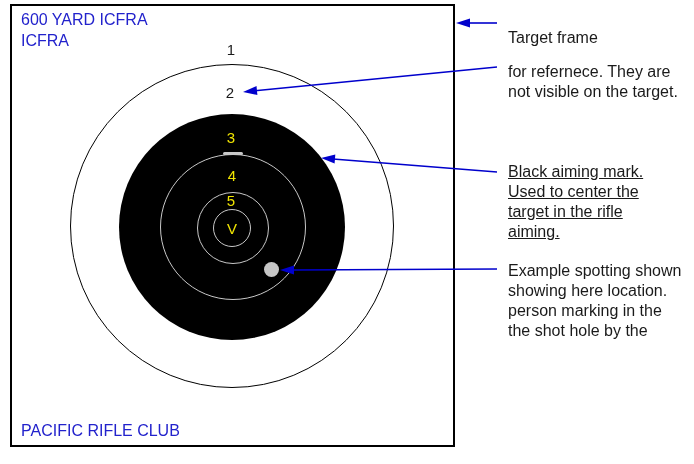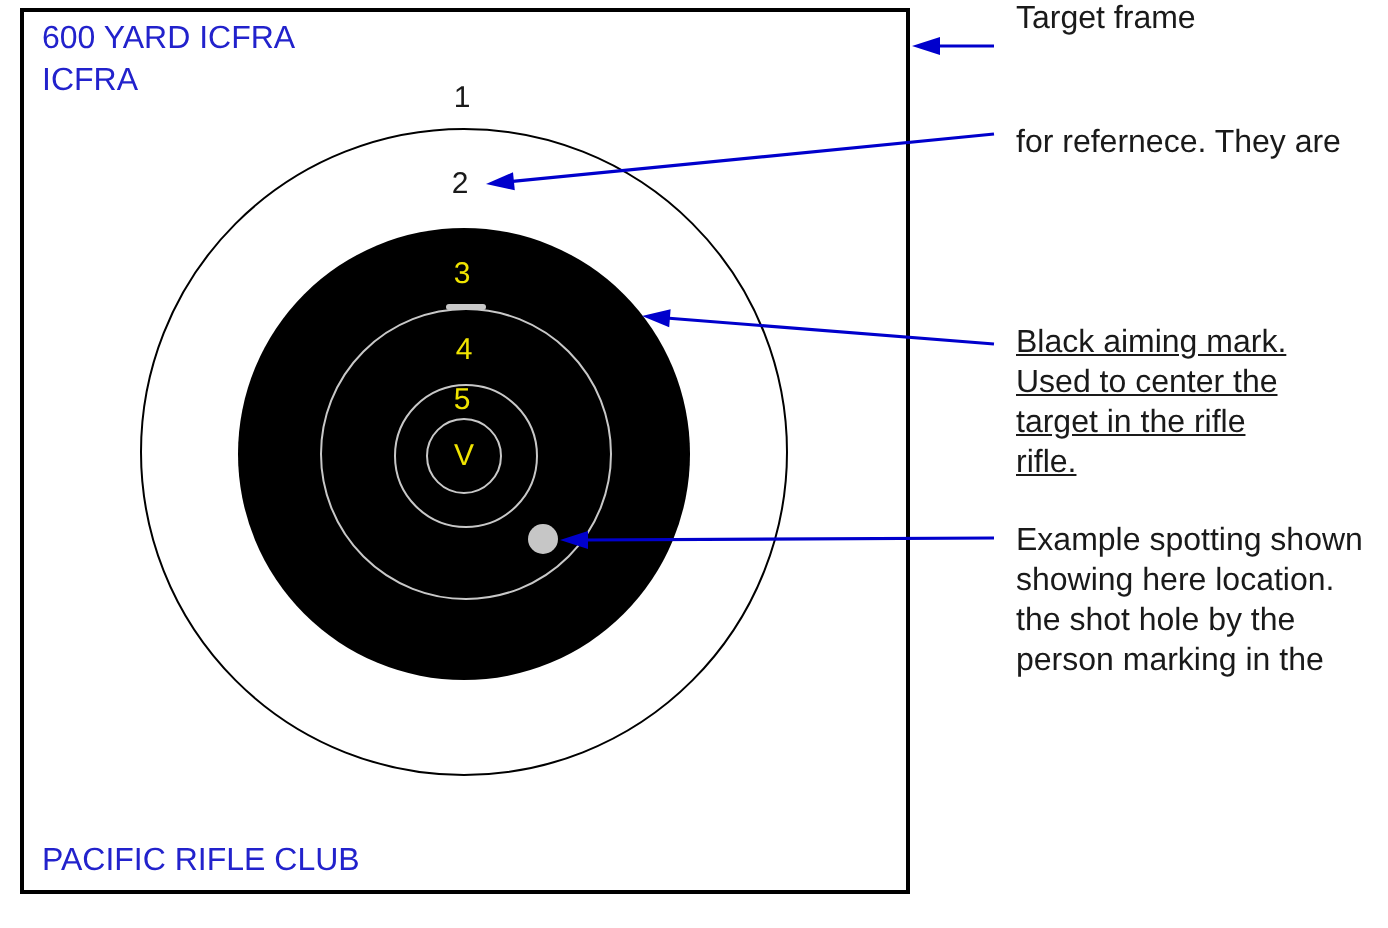--- a/index.html
+++ b/index.html
@@ -47,21 +47,21 @@
   .blue-label {
     position:absolute; color:#2222cc;
     font-size:16px; line-height:21px; white-space:nowrap;
   }
   .title-label { left:21px; top:9px; }
   .club-label { left:21px; top:420px; }
   .callout {
     position:absolute; left:508px;
     color:#1a1a1a; font-size:16px; line-height:20px; white-space:nowrap;
   }
-  .callout-frame { top:0; }
+  .callout-frame { top:28px; }
   .callout-values { top:62px; }
   .callout-aiming { top:162px;text-decoration:underline; }
   .callout-disc { top:261px; }
   .arrows-overlay {
     position:absolute; left:0; top:0; width:694px; height:464px;
     pointer-events:none;
   }
 </style>
 </head>
 <body>
@@ -90,32 +90,33 @@
       <div>600 YARD ICFRA</div>
       <div>ICFRA</div>
     </div>
   <div class="blue-label club-label">PACIFIC RIFLE CLUB</div>
 
   <div class="callout callout-frame">
       <div>Target frame</div>
     </div>
   <div class="callout callout-values">
       <div>for refernece.  They are</div>
+      <div>not visible on the target.</div>
     </div>
   <div class="callout callout-aiming">
       <div>Black aiming mark.</div>
       <div>Used to center the</div>
       <div>target in the rifle</div>
-      <div>rifle.</div>
+      <div>aiming.</div>
     </div>
   <div class="callout callout-disc">
       <div>Example spotting shown</div>
       <div>showing here location.</div>
+      <div>person marking in the</div>
       <div>the shot hole by the</div>
-      <div>person marking in the</div>
     </div>
 
   <svg class="arrows-overlay" viewBox="0 0 694 464" xmlns="http://www.w3.org/2000/svg">
 
     <g>
       <line x1="497" y1="23" x2="467" y2="23" stroke="#0000cc" stroke-width="1.6"></line>
       <polygon points="456,23 470,18.5 470,27.5" fill="#0000cc"></polygon>
     </g>
 
     <g>

